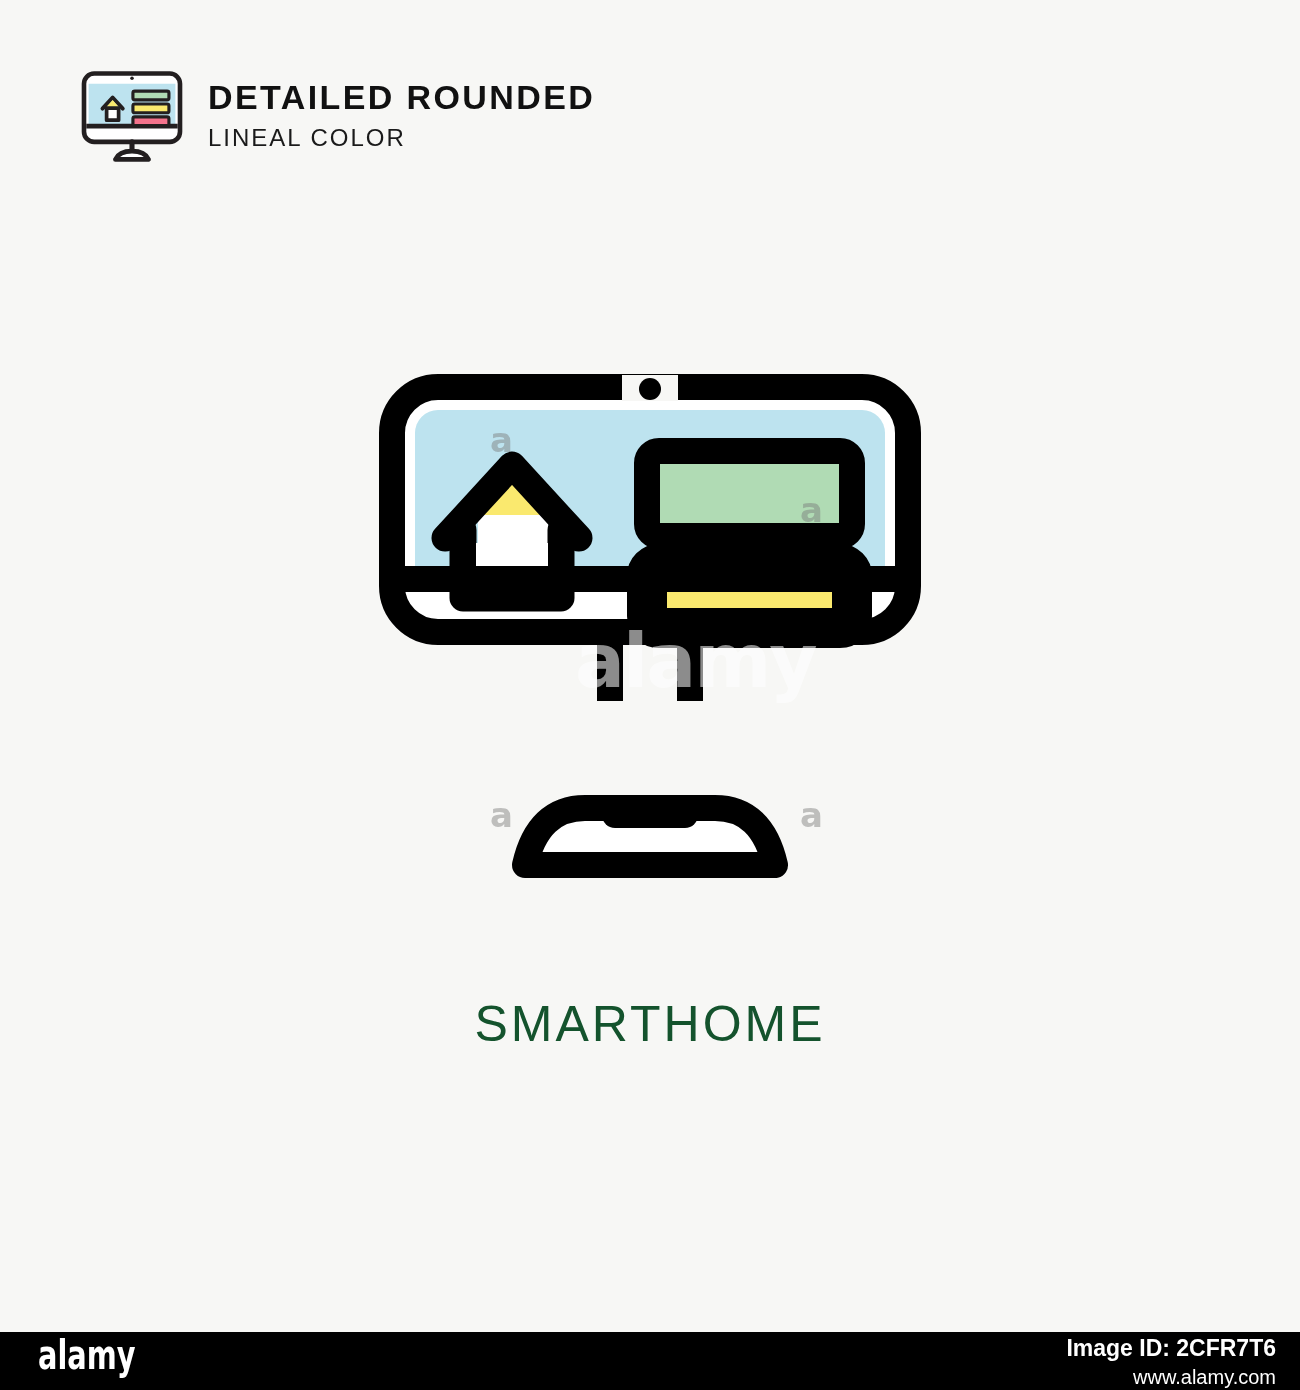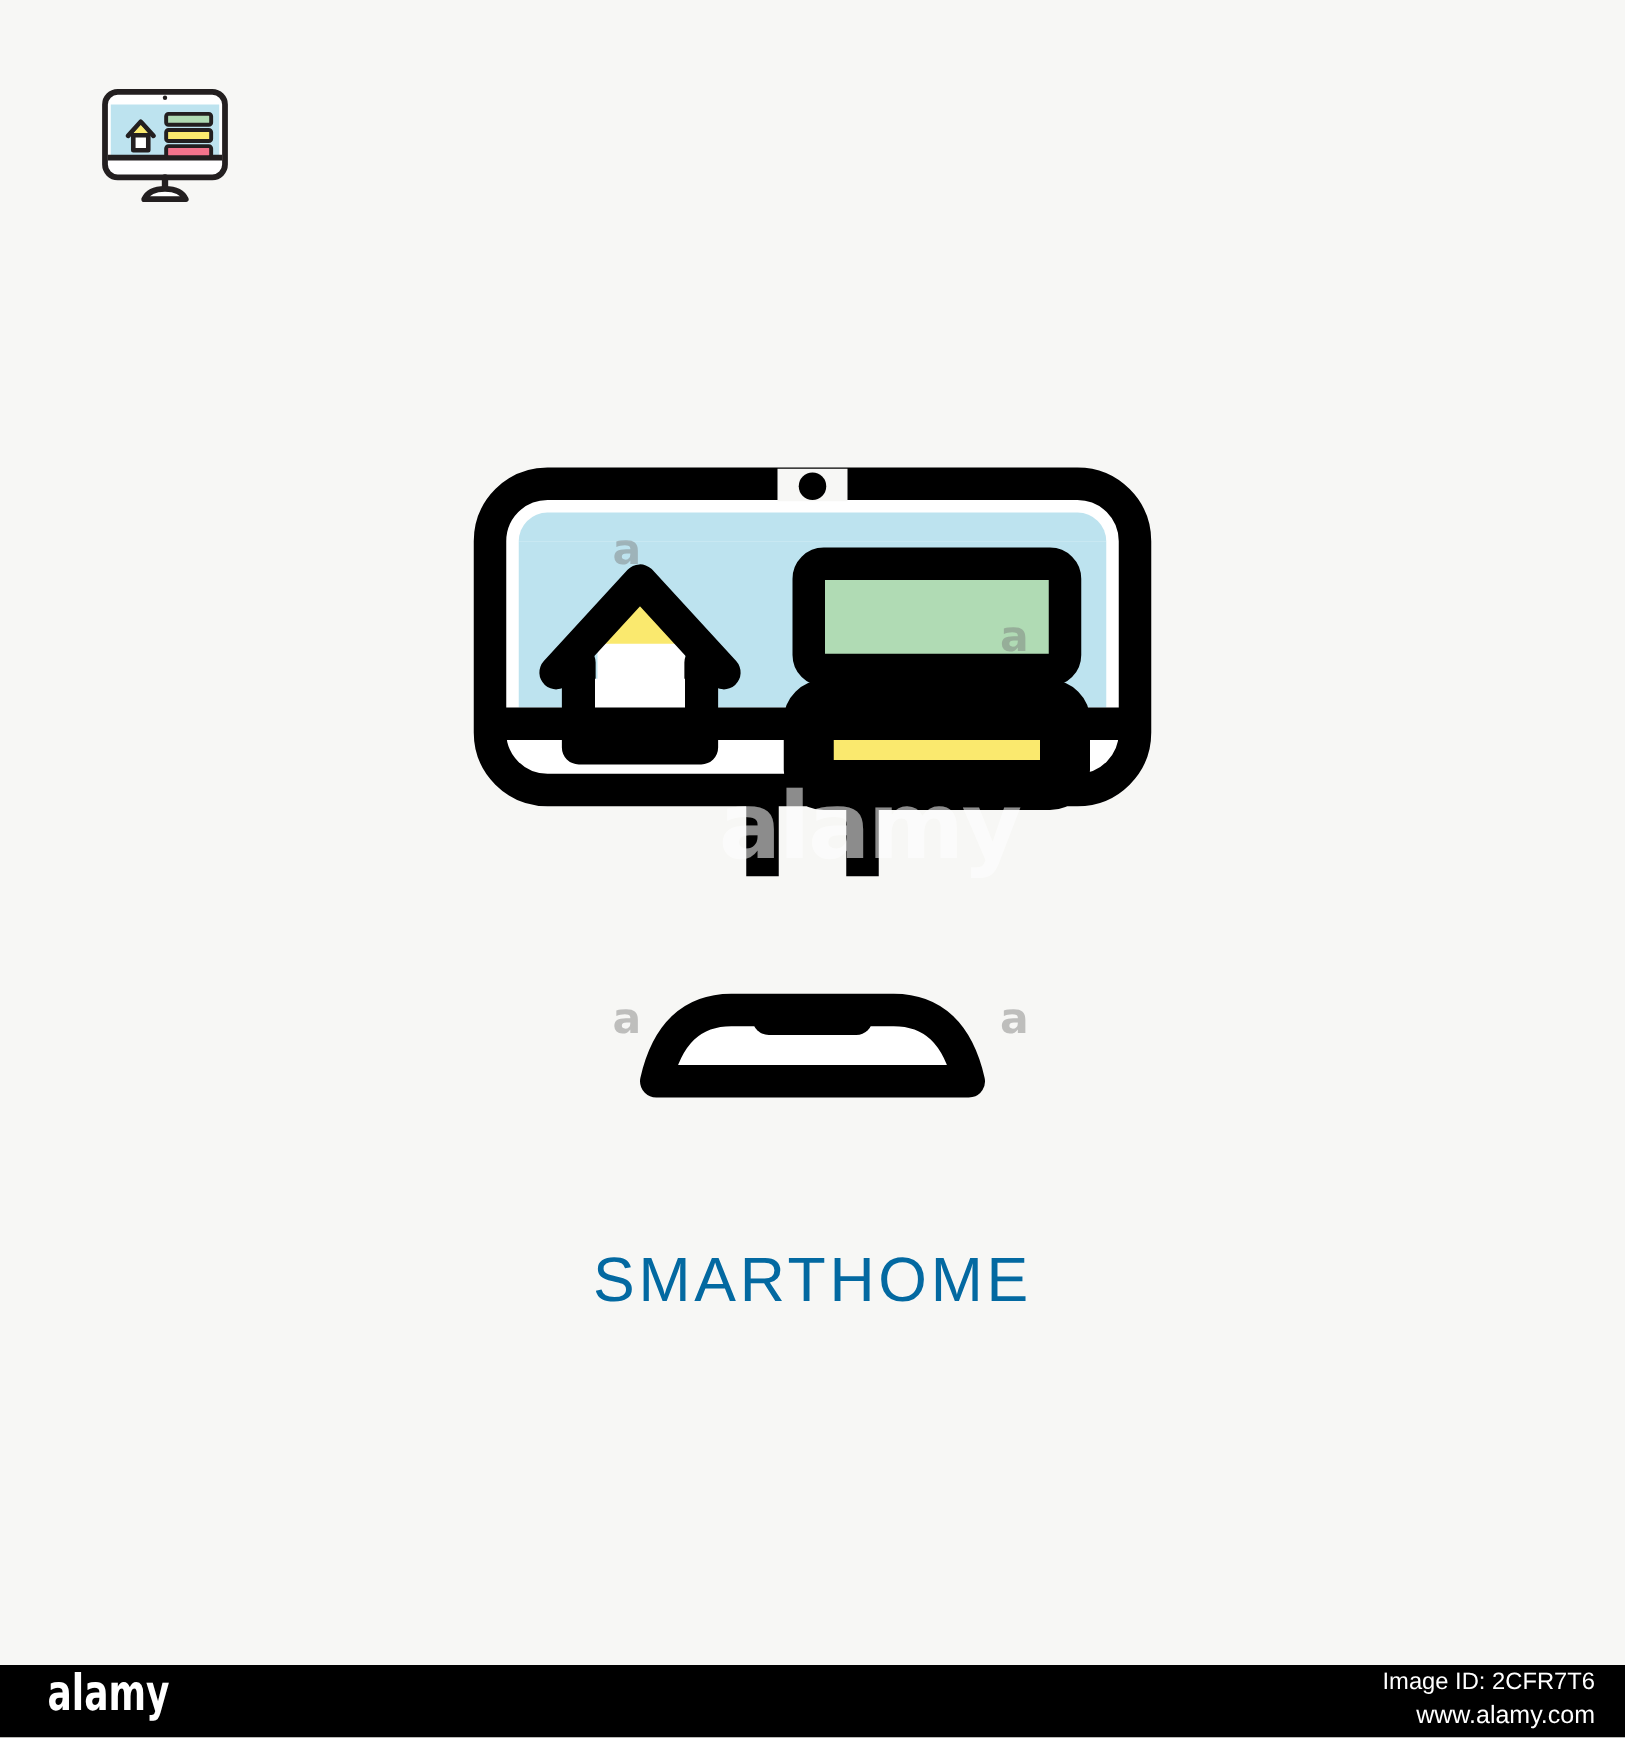--- a/index.html
+++ b/index.html
@@ -69,21 +69,21 @@
   
   .caption {
     position: absolute;
     left: 0;
     top: 995px;
     width: 1300px;
     text-align: center;
     font-size: 50px;
     font-weight: 300;
     letter-spacing: 3.0px;
-    color: #0369a1;
+    color: #14532d;
   }
 
   
   .watermark-main {
     position: absolute;
     left: 575px;
     top: 618px;
     font-size: 74px;
     font-weight: 700;
     color: rgba(255,255,255,0.55);
@@ -123,22 +123,22 @@
     line-height: 1.05;
   }
   .footer-right {
     position: absolute;
     right: 24px;
     top: 1px;
     text-align: right;
     color: #ffffff;
   }
   .footer-imageid {
-    font-size: 19px;
-    font-weight: 400;
+    font-size: 23px;
+    font-weight: 700;
     line-height: 1.35;
   }
   .footer-url {
     font-size: 20px;
     font-weight: 400;
     line-height: 1.3;
   }
 </style>
 </head>
 <body>
@@ -160,20 +160,24 @@
     <rect x="30.5" y="43.5" width="13" height="13" fill="#ffffff" stroke="#231f20" stroke-width="4" stroke-linejoin="round"></rect>
 
     <rect x="59" y="25" width="39" height="9.5" rx="2" ry="2" fill="#b0dbb4" stroke="#231f20" stroke-width="3.4"></rect>
     <rect x="59" y="39" width="39" height="9.5" rx="2" ry="2" fill="#fae96e" stroke="#231f20" stroke-width="3.4"></rect>
     <rect x="59" y="53" width="39" height="9.5" rx="2" ry="2" fill="#f4738c" stroke="#231f20" stroke-width="3.4"></rect>
 
     <path d="M58 80 v10" stroke="#231f20" stroke-width="5.5" stroke-linecap="round"></path>
     <path d="M40 99 q4 -9 18 -9 q14 0 18 9 z" fill="#ffffff" stroke="#231f20" stroke-width="5" stroke-linejoin="round"></path>
   </svg>
 
+  <div class="header-text">
+    <div class="header-title">DETAILED ROUNDED</div>
+    <div class="header-subtitle">LINEAL COLOR</div>
+  </div>
 </div>
 
 <div class="main-icon-wrap">
   <svg class="main-icon" viewBox="0 0 580 545">
 
     <rect x="32" y="32" width="516" height="245" rx="46" ry="46" fill="#ffffff"></rect>
 
     <path d="M55 78 h470 v133 h-470 z" fill="#bde3ef"></path>
     <path d="M55 78 a23 23 0 0 1 23 -23 h424 a23 23 0 0 1 23 23 z" fill="#bde3ef"></path>
 

